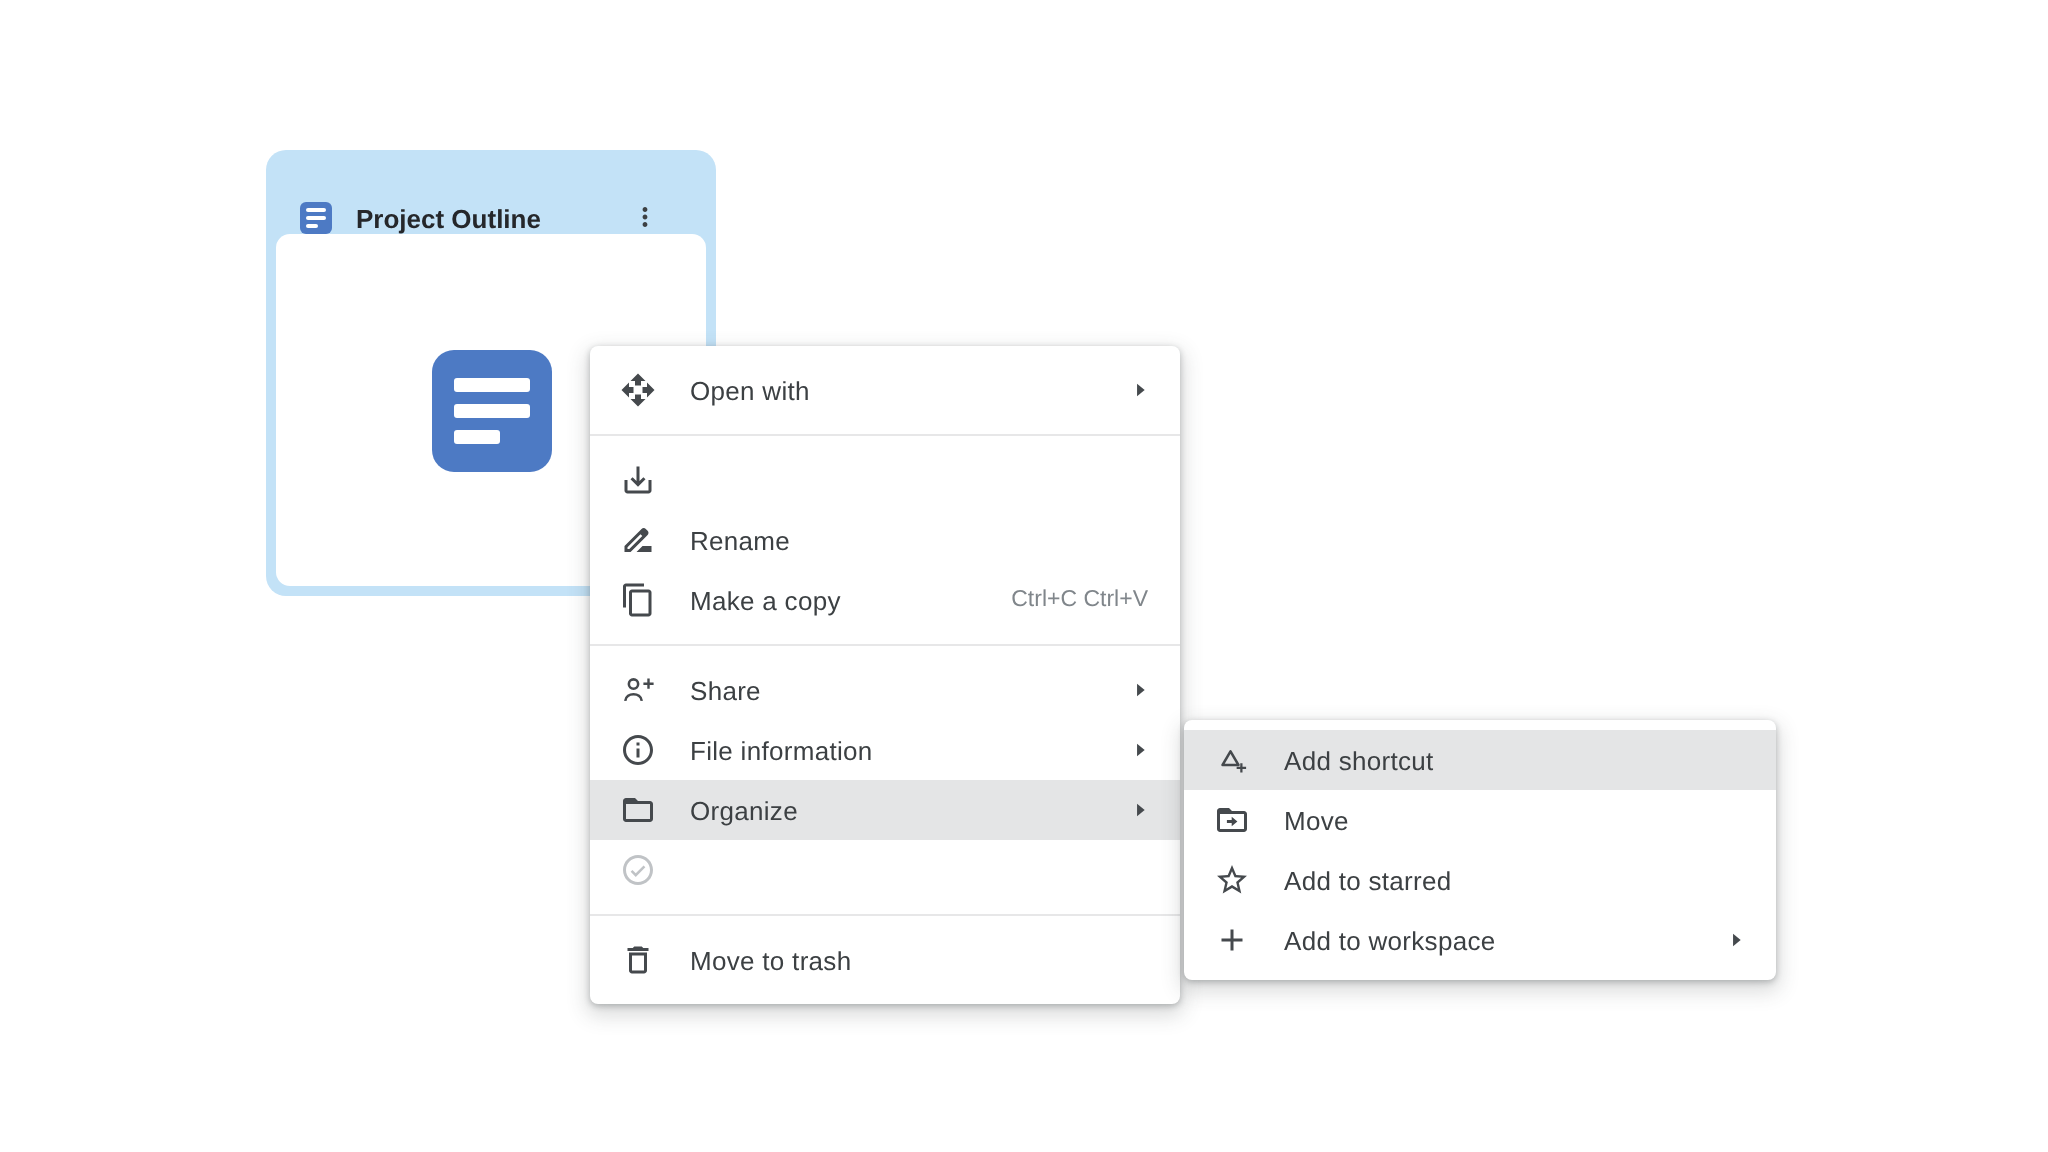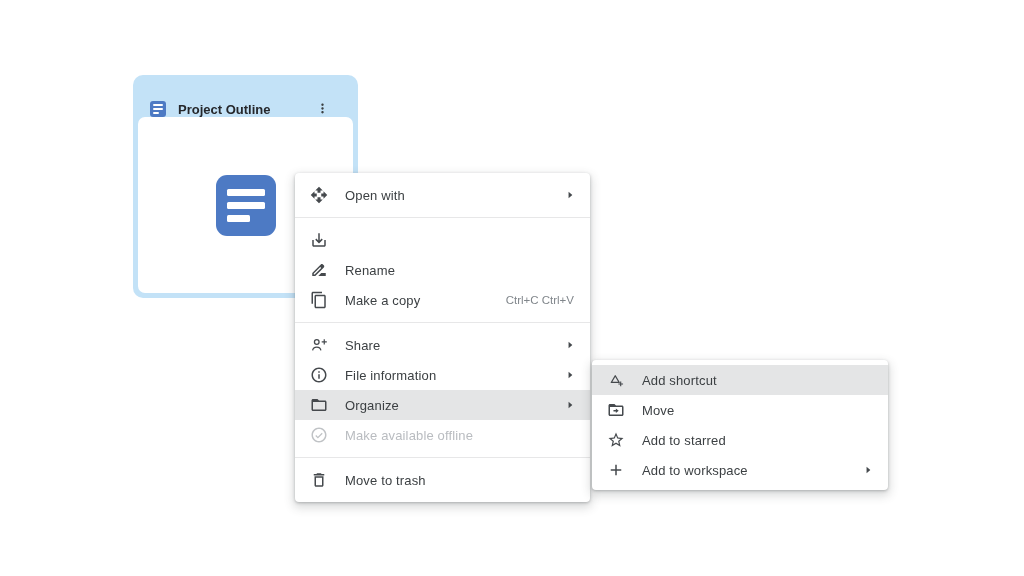--- a/index.html
+++ b/index.html
@@ -175,21 +175,20 @@
             <path fill="#45494d" d="M9.8 16.7V7.3l5.7 4.7z"></path>
           </svg>
         </span>
     </div>
     <div class="mi disabled">
       <span class="ic">
           <svg viewBox="0 0 24 24">
             <path fill="#c0c3c6" d="M12 2C6.48 2 2 6.48 2 12s4.48 10 10 10 10-4.48 10-10S17.52 2 12 2zm0 18c-4.41 0-8-3.59-8-8s3.59-8 8-8 8 3.59 8 8-3.59 8-8 8zm-1.5-5.8L8.3 12l-1.2 1.2 3.4 3.4 6.4-6.4-1.2-1.2z"></path>
           </svg>
         </span>
-      <span class="lbl">Make available offline</span>
     </div>
   </div>
   <div class="section">
     <div class="mi">
       <span class="ic">
           <svg viewBox="0 0 24 24">
             <path fill="#45494d" d="M14.5 3h-5l-1 1H5v2h14V4h-3.5l-1-1zM18 7H6v12c0 1.1.9 2 2 2h8c1.1 0 2-.9 2-2V7zm-2 12H8V9h8v10z"></path>
           </svg>
         </span>
       <span class="lbl">Move to trash</span>

